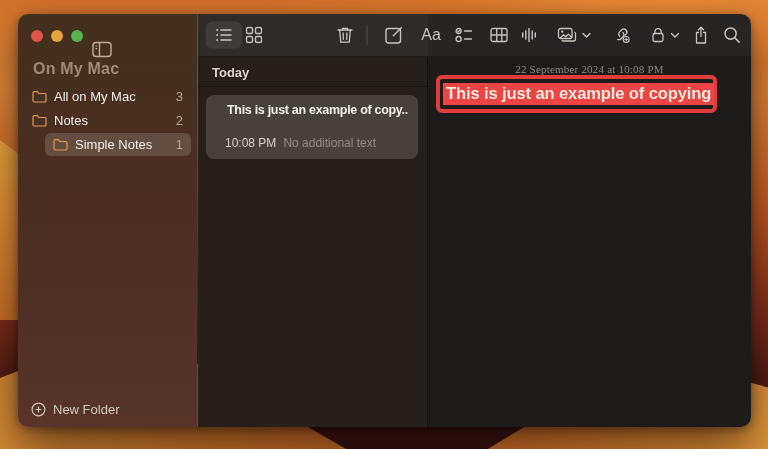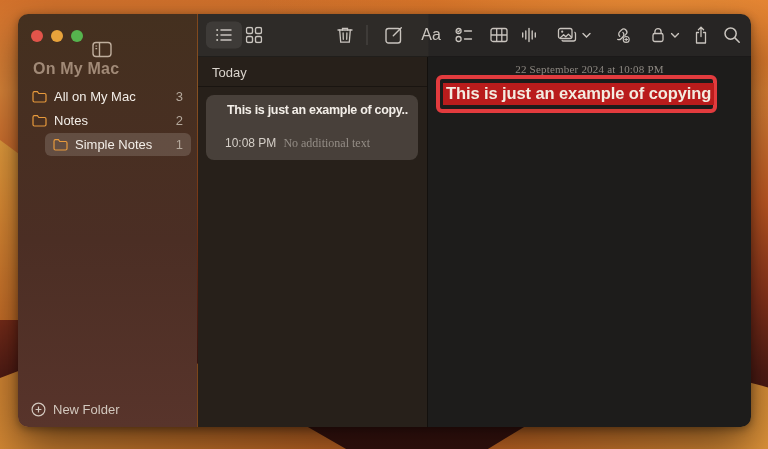--- a/index.html
+++ b/index.html
@@ -57,36 +57,36 @@
     border-radius:6px; background:rgba(255,255,255,.08); }
   .tb-divider { position:absolute; top:50%; transform:translate(-50%,-50%); width:1px; height:20px;
     background:rgba(255,255,255,.16); }
   .aa-label { font-size:16px; font-weight:500; color:#c9c4be; }
   .chev { margin-left:5px; display:flex; }
 
   .main-row { flex:1; display:flex; min-height:0; }
 
   
   .note-list { width:230px; flex:0 0 230px; background:#27201a; border-right:1px solid rgba(0,0,0,.5); }
-  .list-header { padding:8px 14px 6px; font-size:13px; font-weight:400; color:#dad4cd;
+  .list-header { padding:8px 14px 6px; font-size:13px; font-weight:700; color:#dad4cd;
     border-bottom:1px solid rgba(0,0,0,.35); }
   .note-card { margin:8px 9px 0 8px; padding:8px 10px 9px 21px; background:#48403a; border-radius:8px; }
   .note-card .nc-title { font-size:12.5px; font-weight:700; letter-spacing:-.3px; color:#f3eee8;
     white-space:nowrap; overflow:hidden; }
   .nc-meta { display:flex; gap:7px; margin-top:19px; font-size:12px; white-space:nowrap; overflow:hidden; margin-left:-2px; }
   .nc-time { color:#d5cfc8; }
-  .nc-snippet { color:#948d86;font-family:Liberation Serif, serif; }
+  .nc-snippet { color:#948d86; }
 
   
   .editor { flex:1; background:#1d1c1b; position:relative; }
   .editor-date { position:absolute; top:6px; left:0; right:0; text-align:center;
     font-size:11px; color:#8d8882; letter-spacing:.2px;font-family:Liberation Serif, serif; }
   .annotation-box { position:absolute; left:8px; top:18px; width:281px; height:38px;
     border:4px solid #e23b3e; border-radius:6px; display:flex; align-items:center; padding-left:3px; }
-  .editor-title { background:#b91c1c; color:#f3ece1; font-size:16.5px; font-weight:700;
+  .editor-title { background:#ef4444; color:#f3ece1; font-size:16.5px; font-weight:700;
     letter-spacing:-.1px; padding:1px 3px 2px; white-space:nowrap; }
 
   svg { display:block; }
 </style>
 </head>
 <body>
 
 <div class="wallpaper">
   <div class="wp-shape wp-1"></div>
   <div class="wp-shape wp-2"></div>

